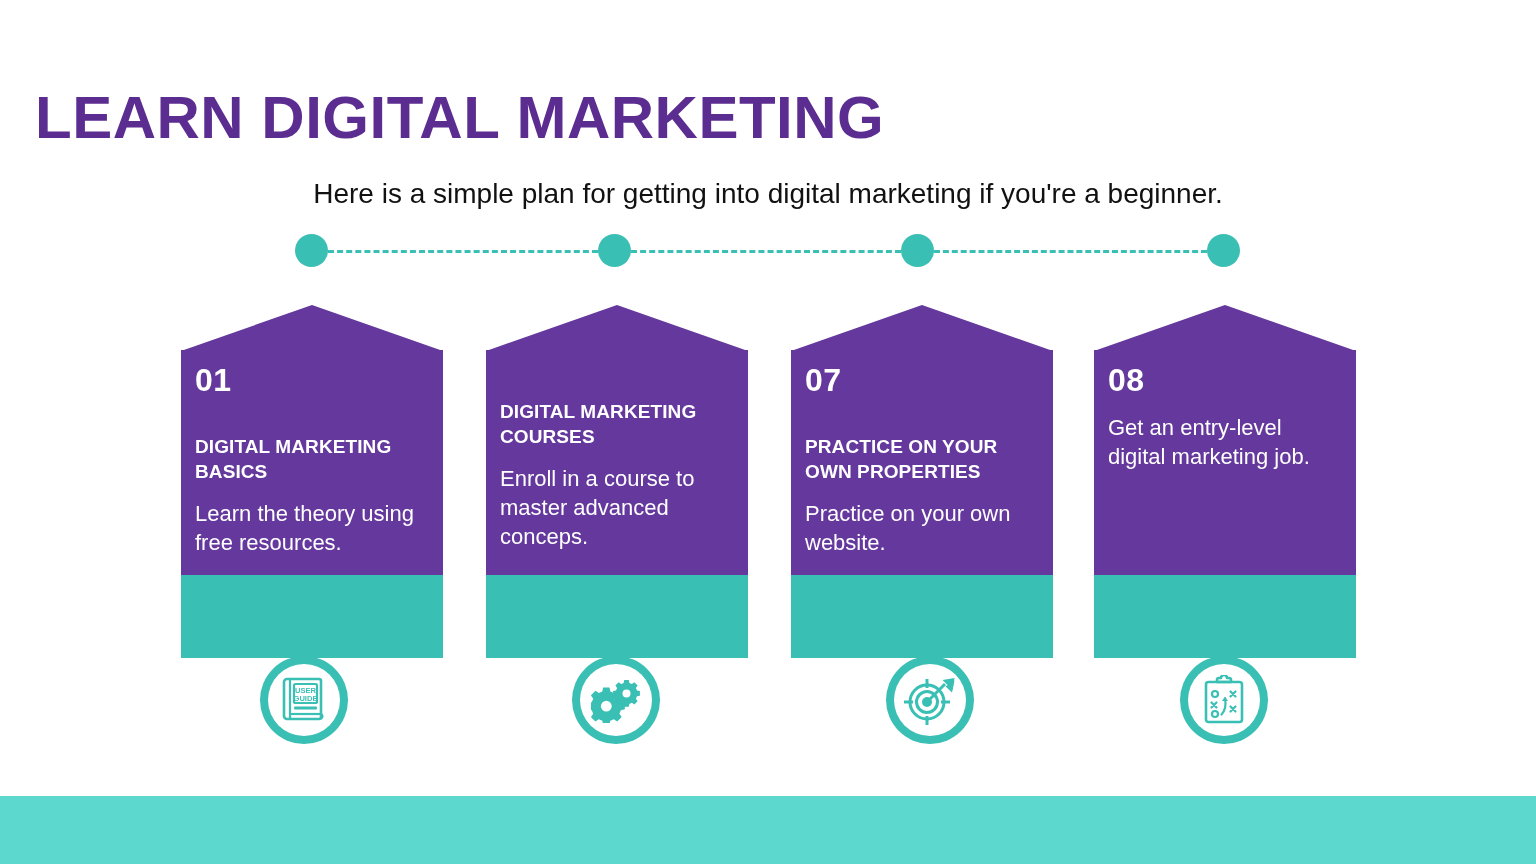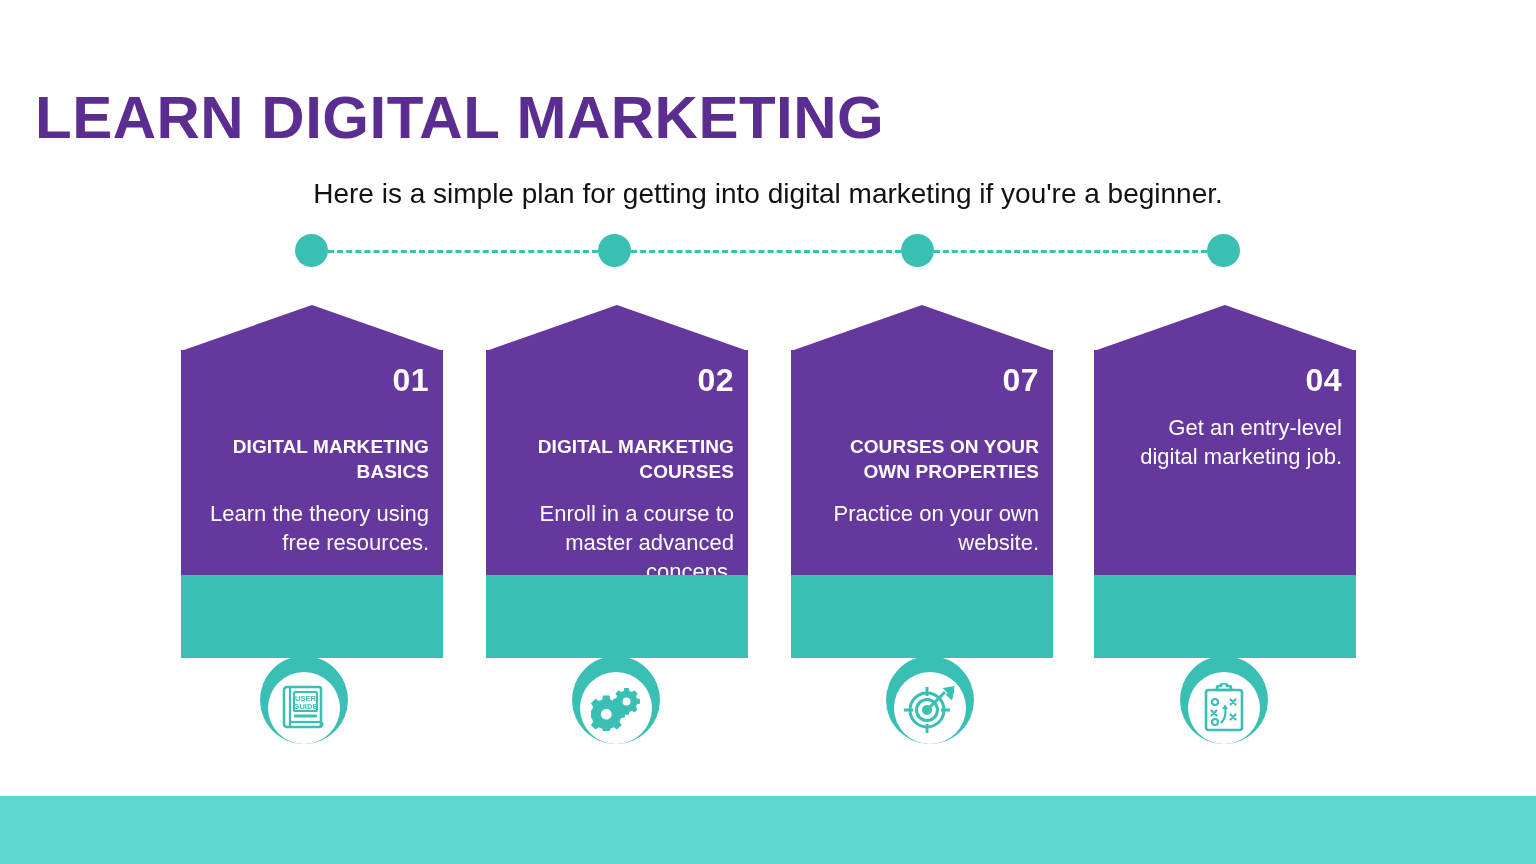--- a/index.html
+++ b/index.html
@@ -90,21 +90,21 @@
   }
   .card-body {
     position: absolute;
     left: 0;
     top: 45px;
     width: 262px;
     height: 225px;
     background: #64389C;
     box-sizing: border-box;
     padding: 13px 14px 0 14px;
-    text-align: right;
+    text-align: left;
   }
   .card-num {
     font-size: 32px;
     font-weight: 700;
     color: #ffffff;
     line-height: 1.1;
     letter-spacing: 0.5px;
   }
   .card-heading {
     margin-top: 36px;
@@ -131,21 +131,21 @@
   }
 
   
   .icon-badge {
     position: absolute;
     width: 88px;
     height: 88px;
     border-radius: 50%;
     background: #3ABFB4;
     display: flex;
-    align-items: flex-end;
+    align-items: center;
     justify-content: center;
   }
   .icon-badge-inner {
     width: 72px;
     height: 72px;
     border-radius: 50%;
     background: #ffffff;
     display: flex;
     align-items: center;
     justify-content: center;
@@ -213,21 +213,20 @@
 
           <path d="M40 38 q3 2 0 5" fill="none" stroke="#3ABFB4" stroke-width="2.2"></path>
         </svg>
       </span>
     </div>
   </div>
 
   <div class="card" style="left:486px; top:305px;">
     <div class="card-roof"></div>
     <div class="card-body">
-      <div class="card-num">02</div>
       <div class="card-heading">DIGITAL MARKETING COURSES</div>
       <div class="card-desc">Enroll in a course to master advanced conceps.</div>
     </div>
     <div class="card-footer"></div>
   </div>
 
   <div class="icon-badge" style="left:572px; top:656px;">
     <div class="icon-badge-inner">
       <span>
         <svg width="50" height="46" viewBox="0 0 50 46" aria-hidden="true">
@@ -241,21 +240,21 @@
           </g>
         </svg>
       </span>
     </div>
   </div>
 
   <div class="card" style="left:791px; top:305px;">
     <div class="card-roof"></div>
     <div class="card-body">
       <div class="card-num">07</div>
-      <div class="card-heading">COURSES ON YOUR OWN PROPERTIES</div>
+      <div class="card-heading">PRACTICE ON YOUR OWN PROPERTIES</div>
       <div class="card-desc">Practice on your own website.</div>
     </div>
     <div class="card-footer"></div>
   </div>
 
   <div class="icon-badge" style="left:886px; top:656px;">
     <div class="icon-badge-inner">
       <span>
         <svg width="52" height="50" viewBox="0 0 52 50" aria-hidden="true">
           <g fill="none" stroke="#3ABFB4" stroke-width="3">
@@ -274,21 +273,21 @@
           <path d="M38.5 5.0 L50.5 3.0 L48.5 15.0 L43.0 9.5 z" fill="#3ABFB4"></path>
           <path d="M41.5 11.5 L48.0 17.5 L50.5 5.5 z" fill="#3ABFB4"></path>
         </svg>
       </span>
     </div>
   </div>
 
   <div class="card" style="left:1094px; top:305px;">
     <div class="card-roof"></div>
     <div class="card-body">
-      <div class="card-num">04</div>
+      <div class="card-num">08</div>
       <div class="card-desc">Get an entry-level digital marketing job.</div>
     </div>
     <div class="card-footer"></div>
   </div>
 
   <div class="icon-badge" style="left:1180px; top:656px;">
     <div class="icon-badge-inner">
       <span>
         <svg width="44" height="50" viewBox="0 0 44 50" aria-hidden="true">
 

